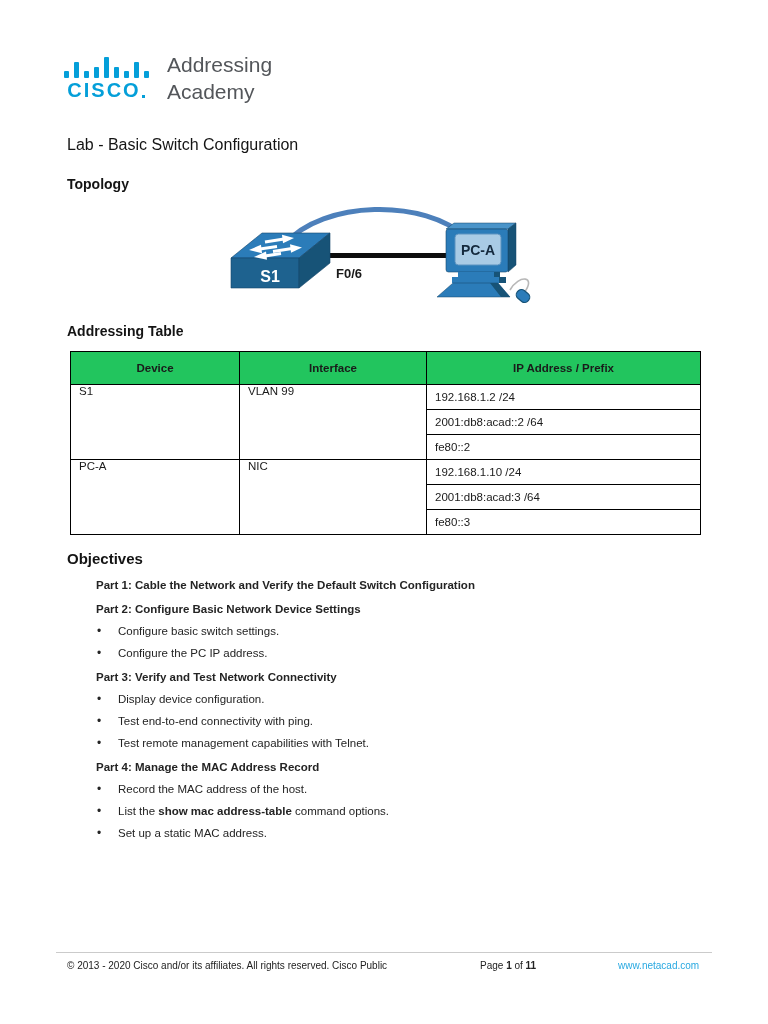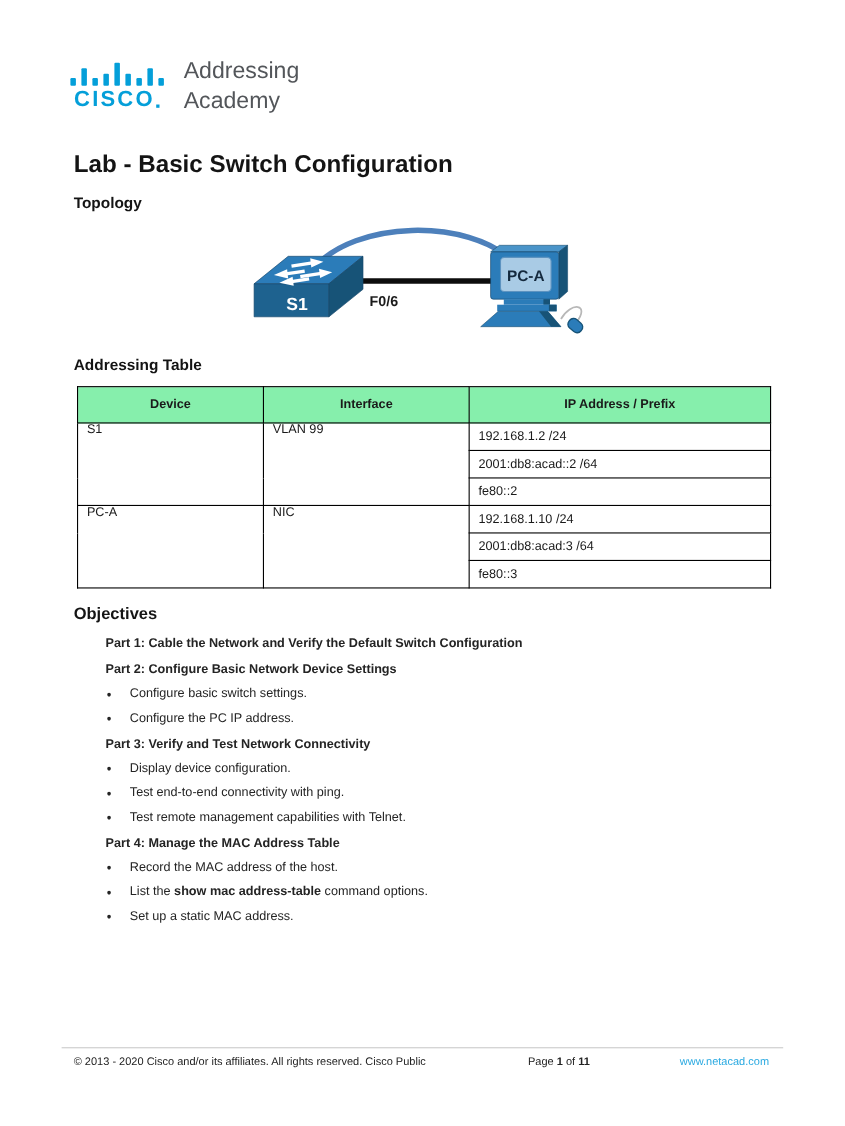--- a/index.html
+++ b/index.html
@@ -13,34 +13,34 @@
   .bar { width:5px; background:#049fd9; border-radius:1px; }
   .bar:nth-child(1){height:7px;}  .bar:nth-child(2){height:16px;} .bar:nth-child(3){height:7px;}
   .bar:nth-child(4){height:11px;} .bar:nth-child(5){height:21px;} .bar:nth-child(6){height:11px;}
   .bar:nth-child(7){height:7px;}  .bar:nth-child(8){height:16px;} .bar:nth-child(9){height:7px;}
   .brand-row { display:flex; align-items:flex-end; justify-content:center; margin-top:1px; }
   .brand { color:#049fd9; font-weight:bold; font-size:20px; letter-spacing:2px; line-height:22px; }
   .tm-dot { width:3px; height:3px; background:#049fd9; margin:0 0 3px 1px; }
   .academy { margin-left:13px; color:#53565a; font-size:21px; line-height:27px; margin-top:-3px; }
 
   
-  .doc-title { position:absolute; left:67px; top:136px; font-size:22px; font-weight:bold; color:#141414; }
+  .doc-title { position:absolute; left:67px; top:136px; font-size:16px; font-weight:normal; color:#141414; }
   .h2 { position:absolute; left:67px; font-size:14px; font-weight:bold; color:#141414; }
   .h2.topology   { top:176px; }
   .h2.addressing { top:323px; }
   .h2.objectives { top:550px; font-size:15px; }
 
   
   .topology-svg { position:absolute; left:215px; top:196px; }
 
   
   table.addr { position:absolute; left:70px; top:351px; width:630px; border-collapse:collapse;
                font-size:11.5px; color:#1a1a1a; table-layout:fixed; border:1.5px solid #000; }
   table.addr th, table.addr td { border:1px solid #000; }
-  table.addr th { background:#86efac; height:30px; font-weight:bold; text-align:center; }
+  table.addr th { background:#22c55e; height:30px; font-weight:bold; text-align:center; }
   table.addr td { height:24px; padding:0 4px 0 8px; }
   td.span-cell { vertical-align:top; padding-top:5px; }
   .col-device { width:169px; } .col-iface { width:187px; } .col-ip { width:274px; }
 
   
   .obj { position:absolute; left:67px; top:573px; width:610px; font-size:11.5px; color:#242424; }
   .part-h { font-weight:bold; margin:9px 0 0 29px; line-height:15px; }
   .part-h.first { margin-top:5px; }
   ul.obj-list { list-style:none; margin:7px 0 0 30px; padding:0; }
   ul.obj-list li { position:relative; padding-left:21px; line-height:15px; margin-bottom:7px; }
@@ -178,21 +178,21 @@
     <ul class="obj-list">
       <li>Configure basic switch settings.</li>
       <li>Configure the PC IP address.</li>
     </ul>
     <div class="part-h">Part 3: Verify and Test Network Connectivity</div>
     <ul class="obj-list">
       <li>Display device configuration.</li>
       <li>Test end-to-end connectivity with ping.</li>
       <li>Test remote management capabilities with Telnet.</li>
     </ul>
-    <div class="part-h">Part 4: Manage the MAC Address Table</div>
+    <div class="part-h">Part 4: Manage the MAC Address Record</div>
     <ul class="obj-list">
       <li>Record the MAC address of the host.</li>
       <li>
         <span>List the </span><b>show mac address-table</b><span> command options.</span>
       </li>
       <li>Set up a static MAC address.</li>
     </ul>
   </div>
 
   <div class="footer-rule"></div>

